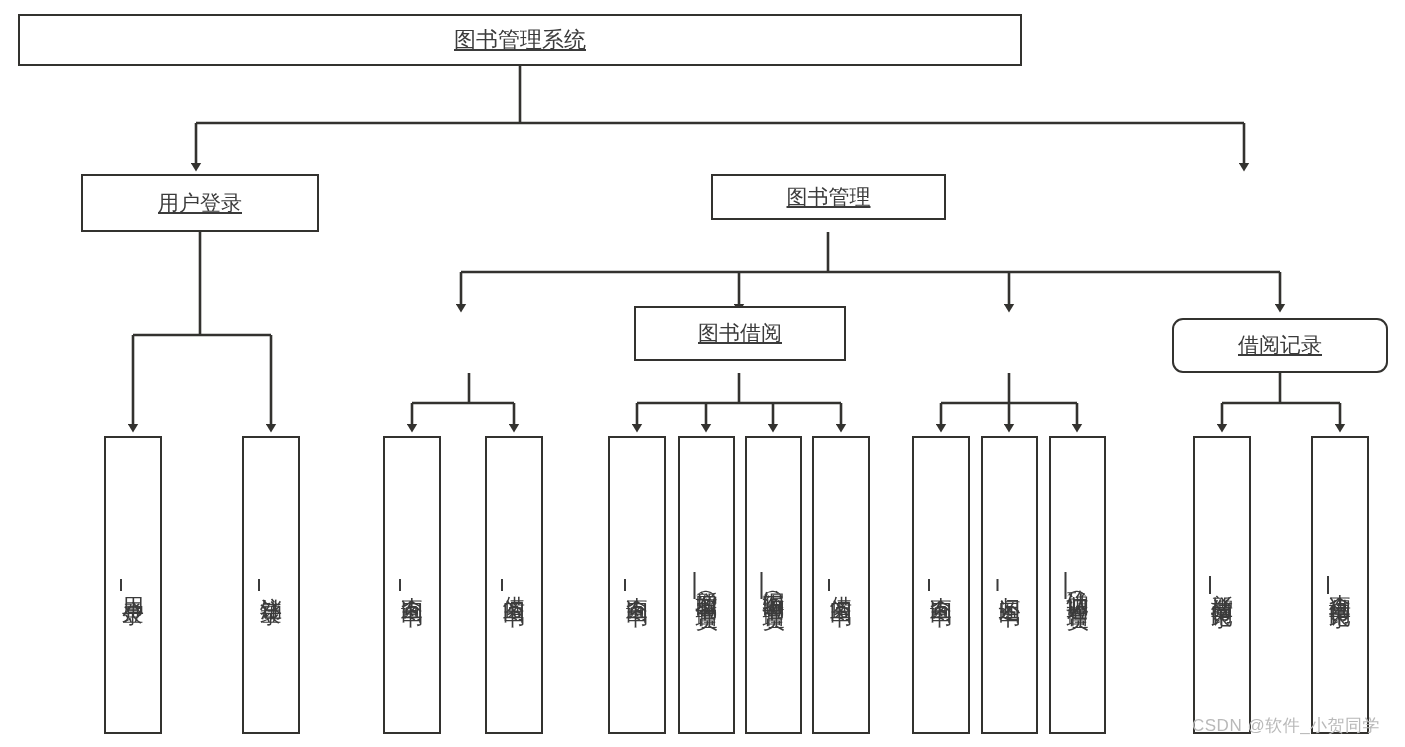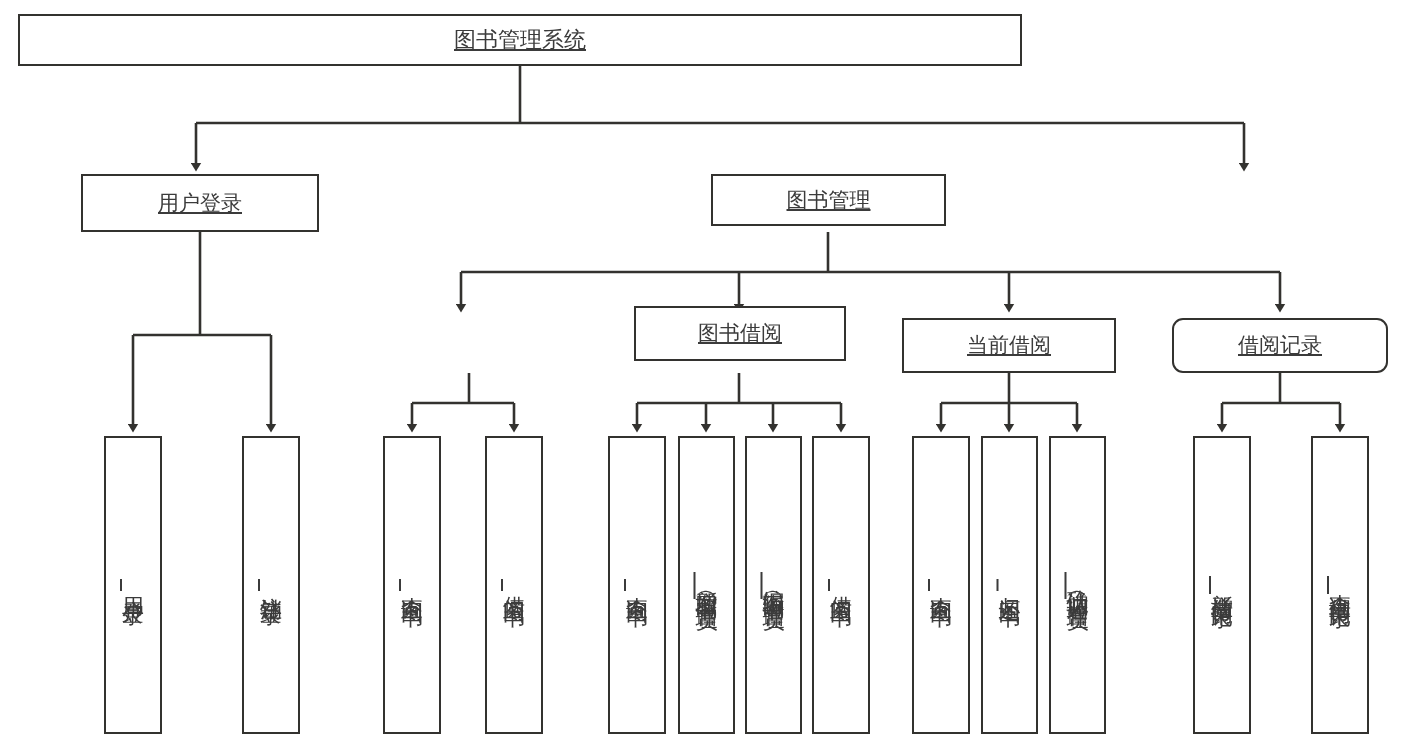--- a/index.html
+++ b/index.html
@@ -124,29 +124,26 @@
     </g>
   </svg>
 
   <div class="node root h" style="left:18px; top:14px; width:1004px; height:52px;">
     <span class="label">图书管理系统</span>
   </div>
 
   <div class="node h" style="left:81px; top:174px; width:238px; height:58px;">
     <span class="label">用户登录</span>
   </div>
-  <div class="node h" style="left:711px; top:174px; width:235px; height:52px;">
+  <div class="node h" style="left:711px; top:174px; width:235px; height:46px;">
     <span class="label">图书管理</span>
   </div>
 
   <div class="node h" style="left:634px; top:306px; width:212px; height:55px;justify-content:center;">
     <span class="label">图书借阅</span>
-  </div>
-  <div class="node h" style="left:902px; top:318px; width:214px; height:55px;">
-    <span class="label">当前借阅</span>
   </div>
   <div class="node h" style="left:1172px; top:318px; width:216px; height:55px;border-radius:11px;">
     <span class="label">借阅记录</span>
   </div>
 
   <div class="node v" style="left:104px; top:436px; width:58px; height:298px;">
     <span class="label">用户登录</span>
   </div>
   <div class="node v" style="left:242px; top:436px; width:58px; height:298px;">
     <span class="label">注销登录</span>
@@ -182,14 +179,15 @@
     <span class="label">确认归还（管理员）</span>
   </div>
 
   <div class="node v" style="left:1193px; top:436px; width:58px; height:298px;">
     <span class="label">新增借阅记录</span>
   </div>
   <div class="node v" style="left:1311px; top:436px; width:58px; height:298px;">
     <span class="label">查询借阅记录</span>
   </div>
 
+  <div class="watermark" style="left:1192px; top:714px;">CSDN @软件_小贺同学</div>
 
 </div>
 
 </body></html>

